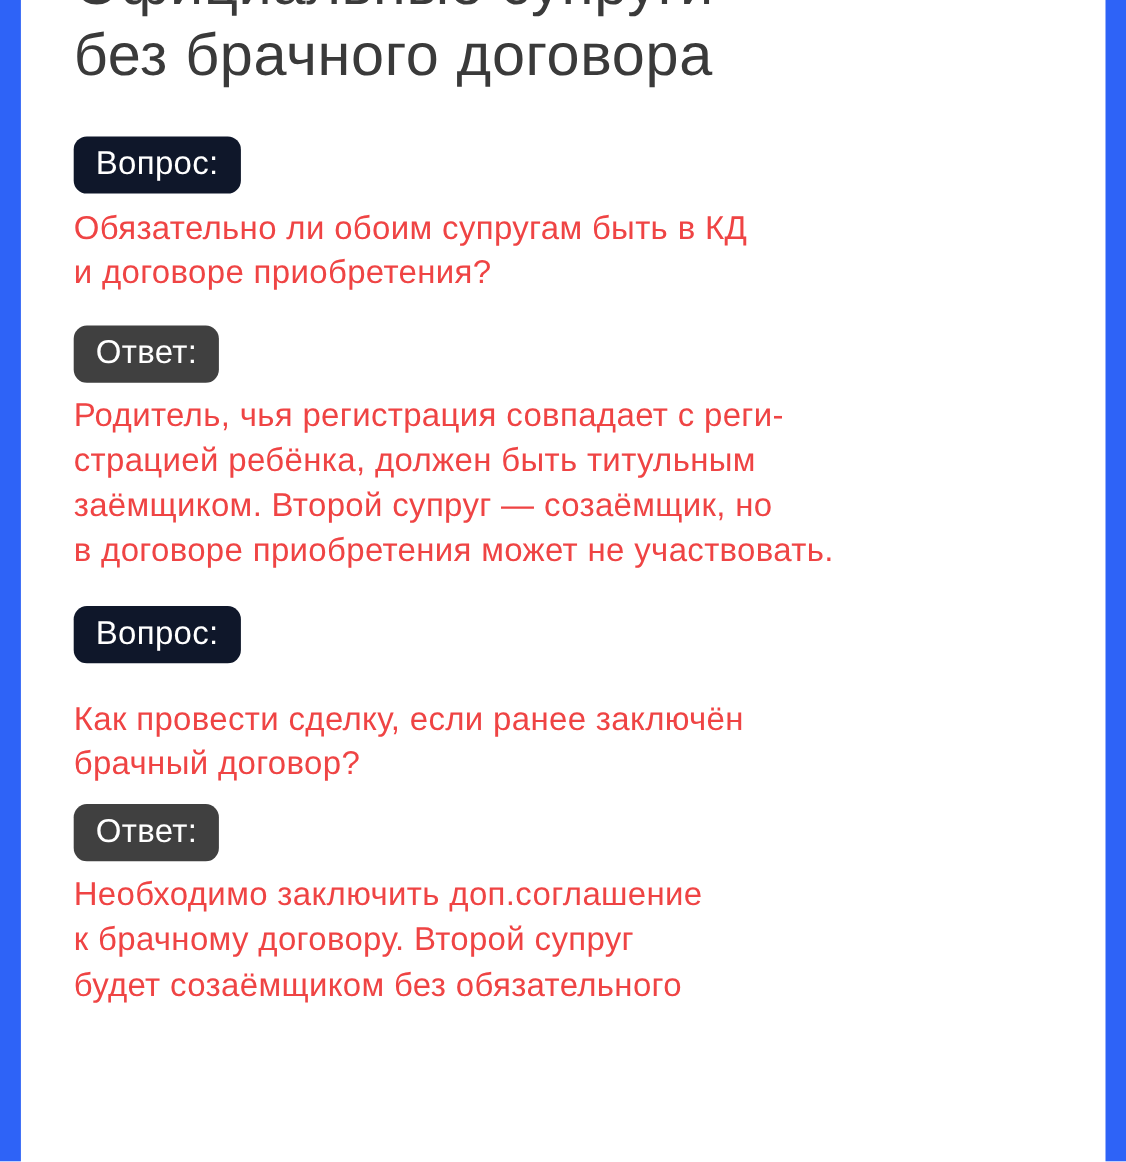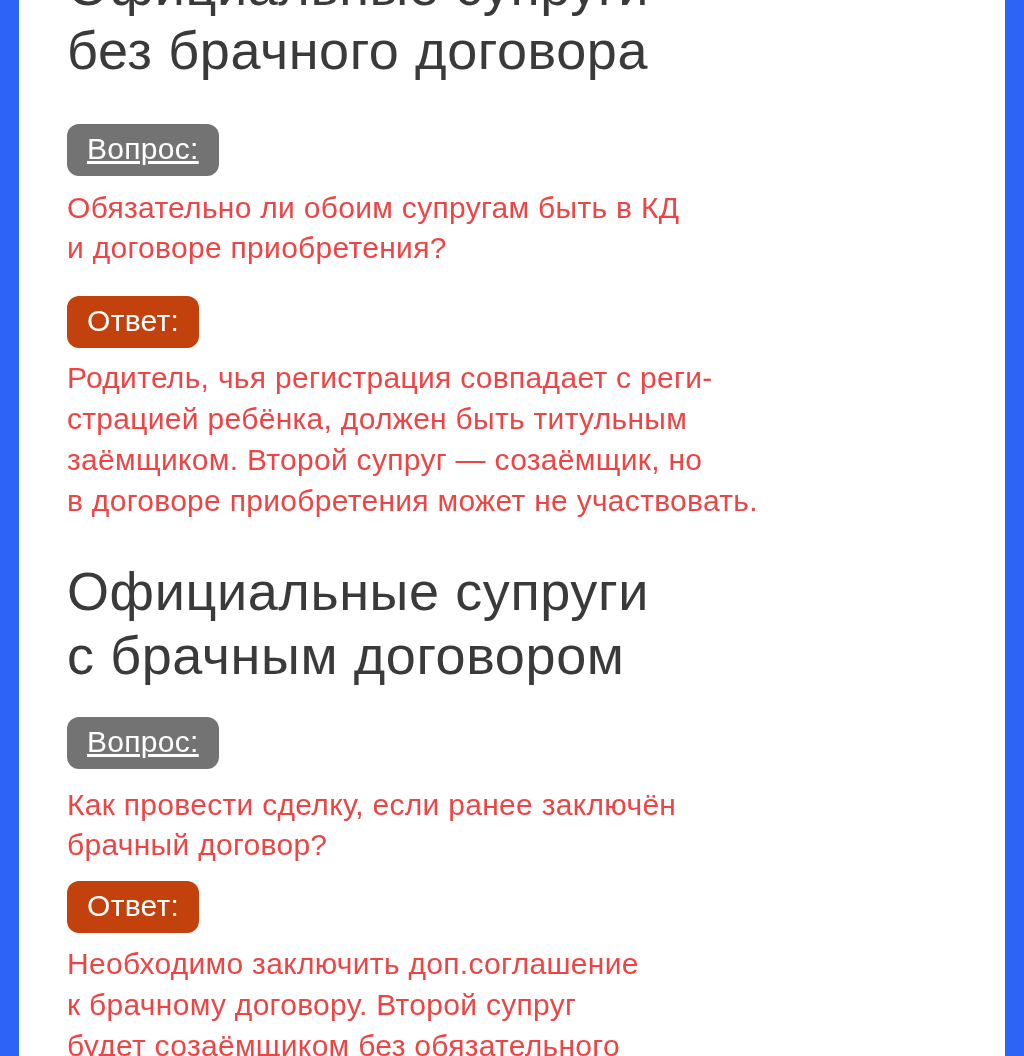--- a/index.html
+++ b/index.html
@@ -48,43 +48,43 @@
   }
   .badge {
     display: inline-block;
     font-size: 30px;
     line-height: 34px;
     padding: 8px 20px 10px 20px;
     border-radius: 12px;
     color: #ffffff;
     letter-spacing: 0.3px;
   }
-  .badge.dark { background: #737373; text-decoration: underline; }
-  .badge.blue { background: #c2410c; }
+  .badge.dark { background: #0f172a; }
+  .badge.blue { background: #404040; }
   .question, .answer {
     margin: 0;
     font-size: 30px;
     line-height: 40px;
     letter-spacing: 0.3px;
     white-space: pre-line;
     color: #ef4444;
   }
   .answer { line-height: 41px; }
 
   
   .s1 .heading  { margin-top: -46px; }
   .s1 .q-badge  { margin-top: 42px; }
   .s1 .question { margin-top: 12px; }
   .s1 .a-badge  { margin-top: 28px; }
   .s1 .answer   { margin-top: 9px; }
 
   
   .s2 .heading  { margin-top: 38px; }
   .s2 .q-badge  { margin-top: 30px; }
-  .s2 .question { margin-top: 16px; }
+  .s2 .question { margin-top: 32px; }
   .s2 .a-badge  { margin-top: 16px; }
   .s2 .answer   { margin-top: 10px; }
 </style>
 </head>
 <body>
 
 <div class="page">
   <div class="accent-bar left"></div>
 
   <div class="content">
@@ -96,22 +96,20 @@
       <p class="question">Обязательно ли обоим супругам быть в КД
 и договоре приобретения?</p>
       <div class="badge blue a-badge">Ответ:</div>
       <p class="answer">Родитель, чья регистрация совпадает с реги-
 страцией ребёнка, должен быть титульным
 заёмщиком. Второй супруг — созаёмщик, но
 в договоре приобретения может не участвовать.</p>
     </section>
 
     <section class="faq-section s2">
-      <h1 class="heading">Официальные супруги
-с брачным договором</h1>
       <div class="badge dark q-badge">Вопрос:</div>
       <p class="question">Как провести сделку, если ранее заключён
 брачный договор?</p>
       <div class="badge blue a-badge">Ответ:</div>
       <p class="answer">Необходимо заключить доп.соглашение
 к брачному договору. Второй супруг
 будет созаёмщиком без обязательного</p>
     </section>
 
   </div>

